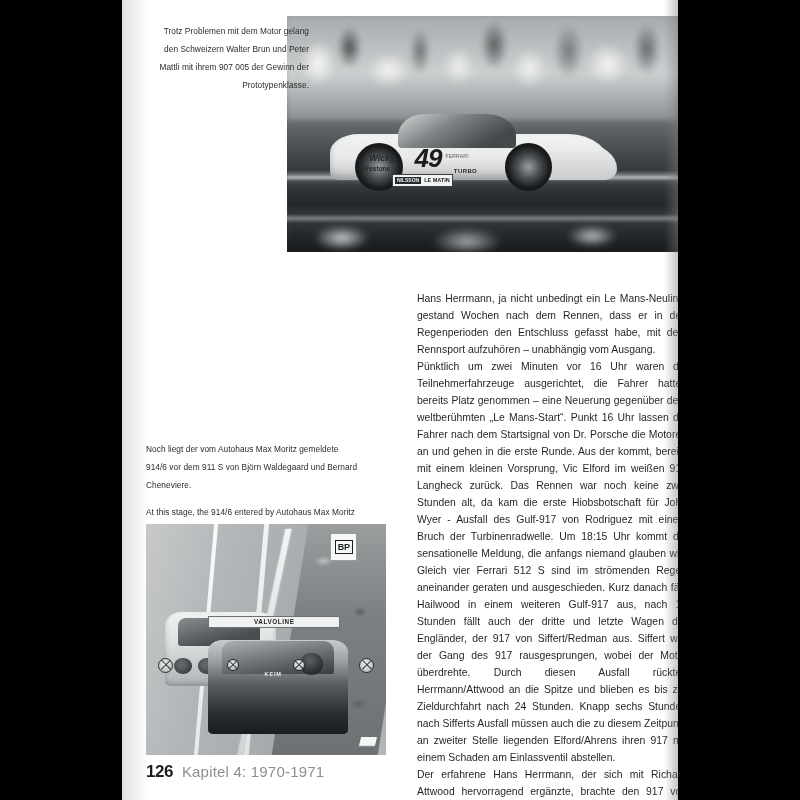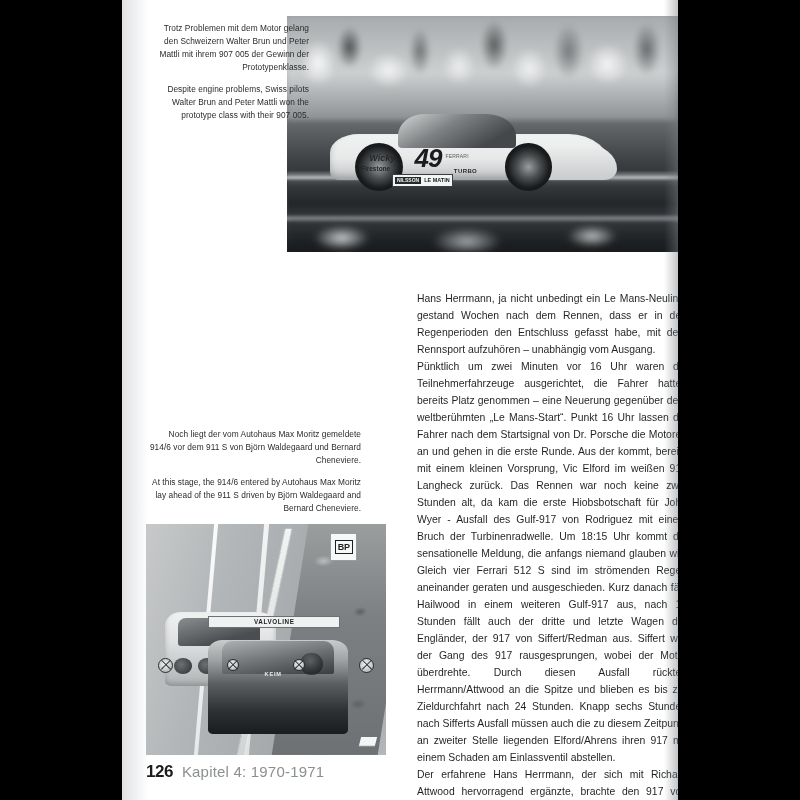--- a/index.html
+++ b/index.html
@@ -45,37 +45,37 @@
     width: 14px; height: 100%;
     background: linear-gradient(to left, rgba(120,125,130,.45), rgba(255,255,255,0));
     pointer-events: none;
   }
 
   
   .caption {
     position: absolute;
     color: #2b2b2b;
     font-size: 8.3px;
-    line-height: 13px;
+    line-height: 18px;
     letter-spacing: .05px;
   }
   .caption p { margin: 0; }
   .caption p + p { margin-top: 9px; }
 
   #caption-top {
     left: 30px;
     top: 22px;
     width: 157px;
     text-align: right;
   }
   #caption-bottom {
     left: 24px;
-    top: 428px;
+    top: 440px;
     width: 215px;
-    text-align: right;
+    text-align: left;
   }
 
   
   .photo {
     position: absolute;
     overflow: hidden;
     background: #b9bcbd;
   }
 
   
@@ -476,21 +476,20 @@
           <span class="dark">NILSSON</span>
           <span class="light">LE MATIN</span>
         </div>
       </div>
 
       <div class="tp-blurfg"></div>
     </div>
 
     <div class="caption" id="caption-top">
       <p>Trotz Problemen mit dem Motor gelang den Schweizern Walter Brun und Peter Mattli mit ihrem 907 005 der Gewinn der Prototypenklasse.</p>
-      <p>Despite engine problems, Swiss pilots Walter Brun and Peter Mattli won the prototype class with their 907 005.</p>
     </div>
 
     <div class="caption" id="caption-bottom">
       <p>Noch liegt der vom Autohaus Max Moritz gemeldete 914/6 vor dem 911 S von Björn Waldegaard und Bernard Cheneviere.</p>
       <p>At this stage, the 914/6 entered by Autohaus Max Moritz lay ahead of the 911 S driven by Björn Waldegaard and Bernard Cheneviere.</p>
     </div>
 
     <div class="photo" id="photo-bottom">
       <div class="bp-road"></div>
       <div class="bp-verge"></div>

